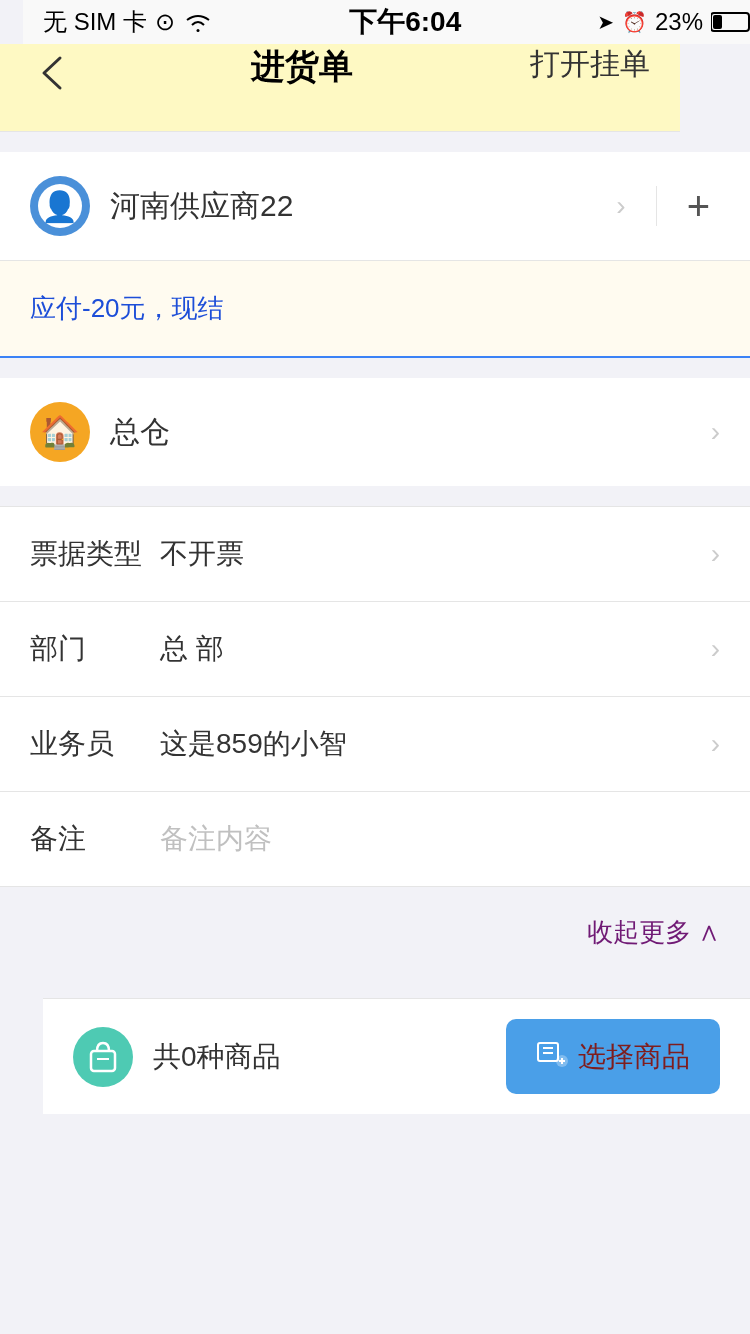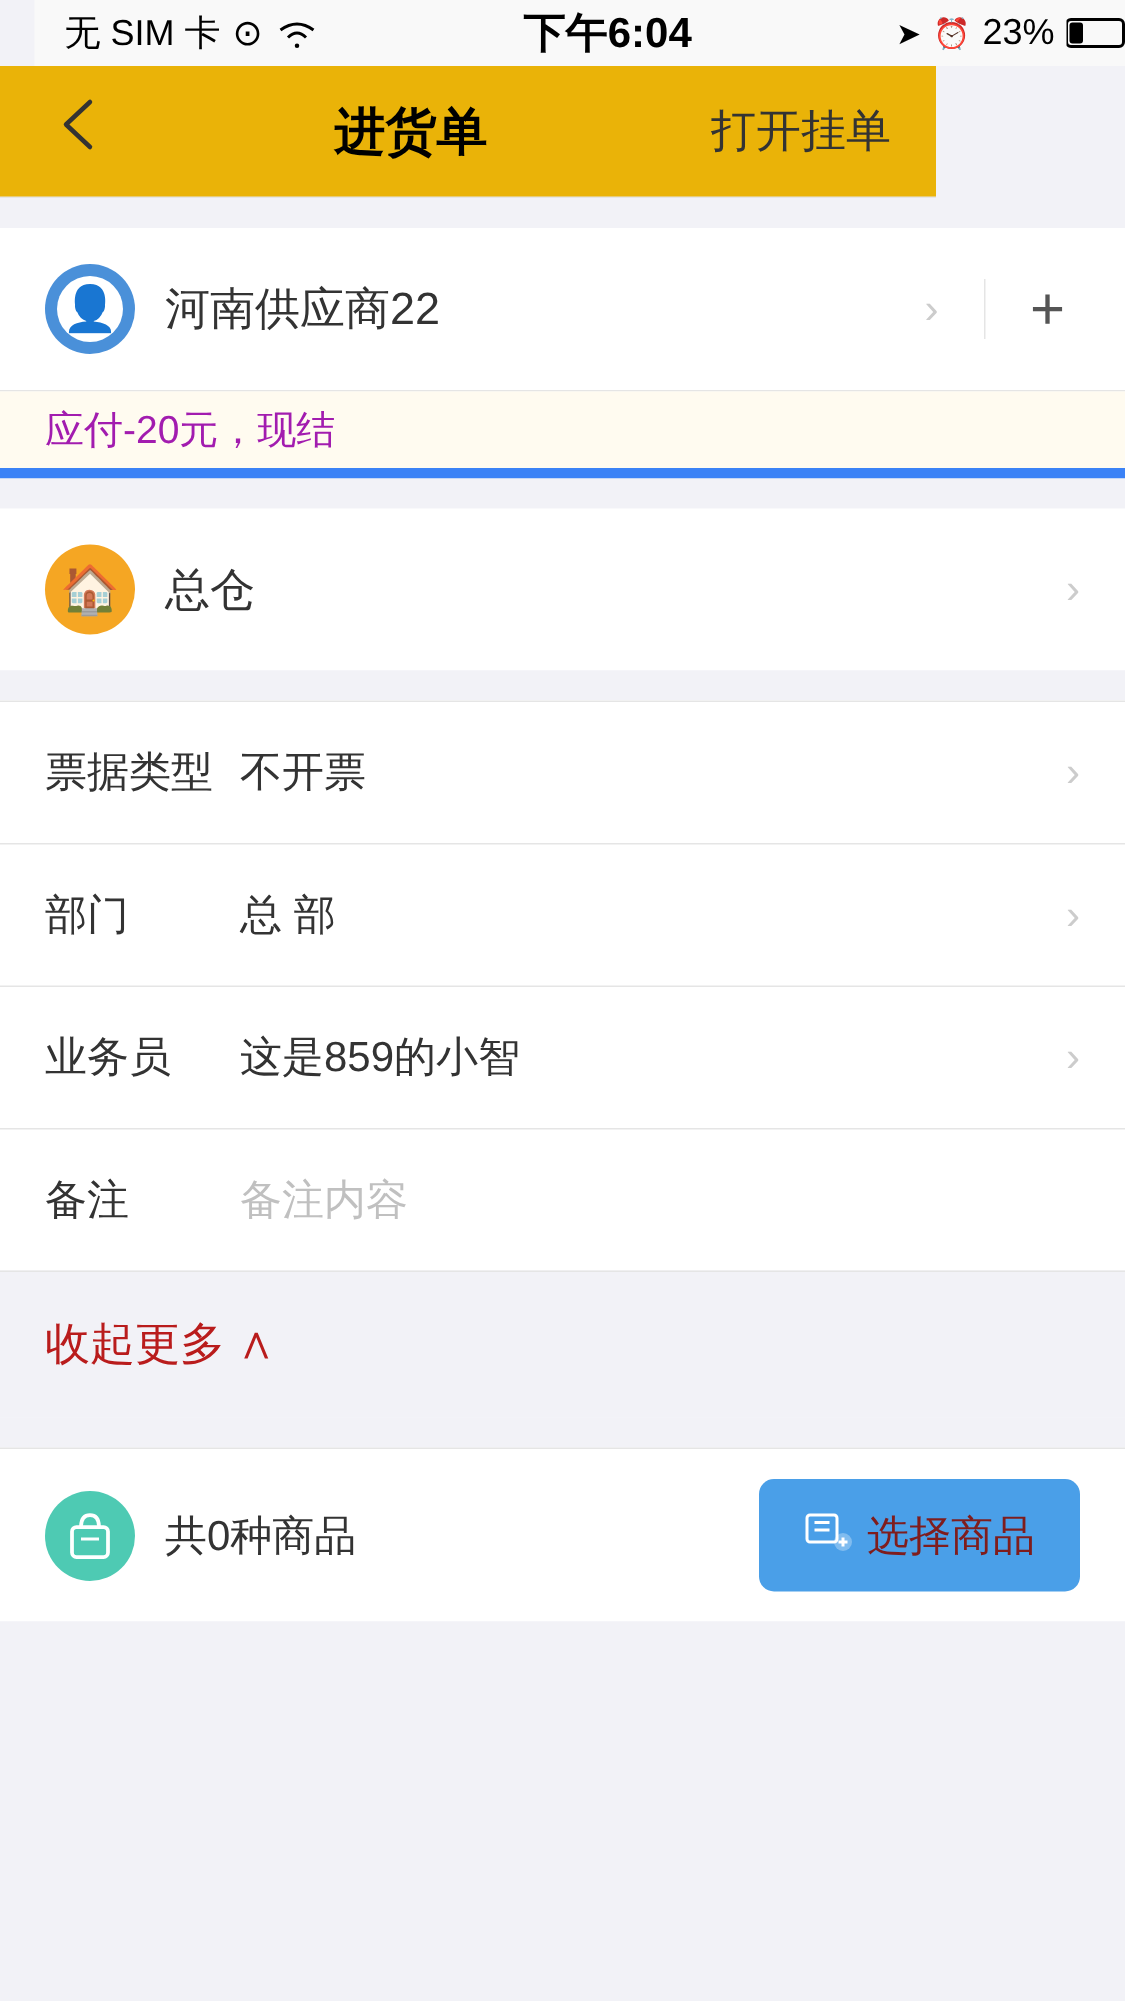--- a/index.html
+++ b/index.html
@@ -31,25 +31,25 @@
       gap: 8px;
     }
     .status-right {
       display: flex;
       align-items: center;
       gap: 8px;
     }
 
     
     .nav-bar {
-      width: 624px;
+      width: 680px;
       height: 88px;
-      background: #eab308;
-      display: flex;
-      align-items: center;
+      background: #fef9c3;
+      display: flex;
+      align-items: flex-start;
       justify-content: space-between;
       padding: 0 30px;
       border-bottom: 1px solid #e5e5e5;
     }
     .nav-back {
       font-size: 36px;
       color: #333;
       cursor: pointer;
       padding: 10px;
     }
@@ -119,24 +119,24 @@
     .plus-btn {
       font-size: 40px;
       color: #555;
       cursor: pointer;
       padding: 0 10px;
     }
 
     
     .alert-row {
       background: #fffbf0;
-      padding: 8px 30px;
+      padding: 30px 30px;
       font-size: 26px;
-      color: #a21caf;
-      border-bottom: 7px solid #3b82f6;
+      color: #1d4ed8;
+      border-bottom: 2px solid #3b82f6;
     }
 
     
     .warehouse-row {
       display: flex;
       align-items: center;
       padding: 24px 30px;
     }
     .warehouse-icon-wrap {
       width: 60px;
@@ -186,36 +186,37 @@
       color: #c0c0c0;
     }
     .form-chevron {
       font-size: 28px;
       color: #ccc;
     }
 
     
     .collapse-row {
       background: #f2f2f7;
-      text-align: left;
+      text-align: right;
       padding: 28px 30px;
-      font-size: 30px;
-      color: #b91c1c;
+      font-size: 26px;
+      color: #701a75;
       cursor: pointer;
       border-top: 1px solid #e5e5e5;
     }
 
     
     .bottom-bar {
       background: #fff;
       display: flex;
       align-items: center;
       padding: 20px 30px;
       border-top: 1px solid #e5e5e5;
       margin-top: 0;
+      margin-left: 43px;
     }
     .product-icon-wrap {
       width: 60px;
       height: 60px;
       border-radius: 50%;
       background: #4ecab3;
       display: flex;
       align-items: center;
       justify-content: center;
       margin-right: 20px;

